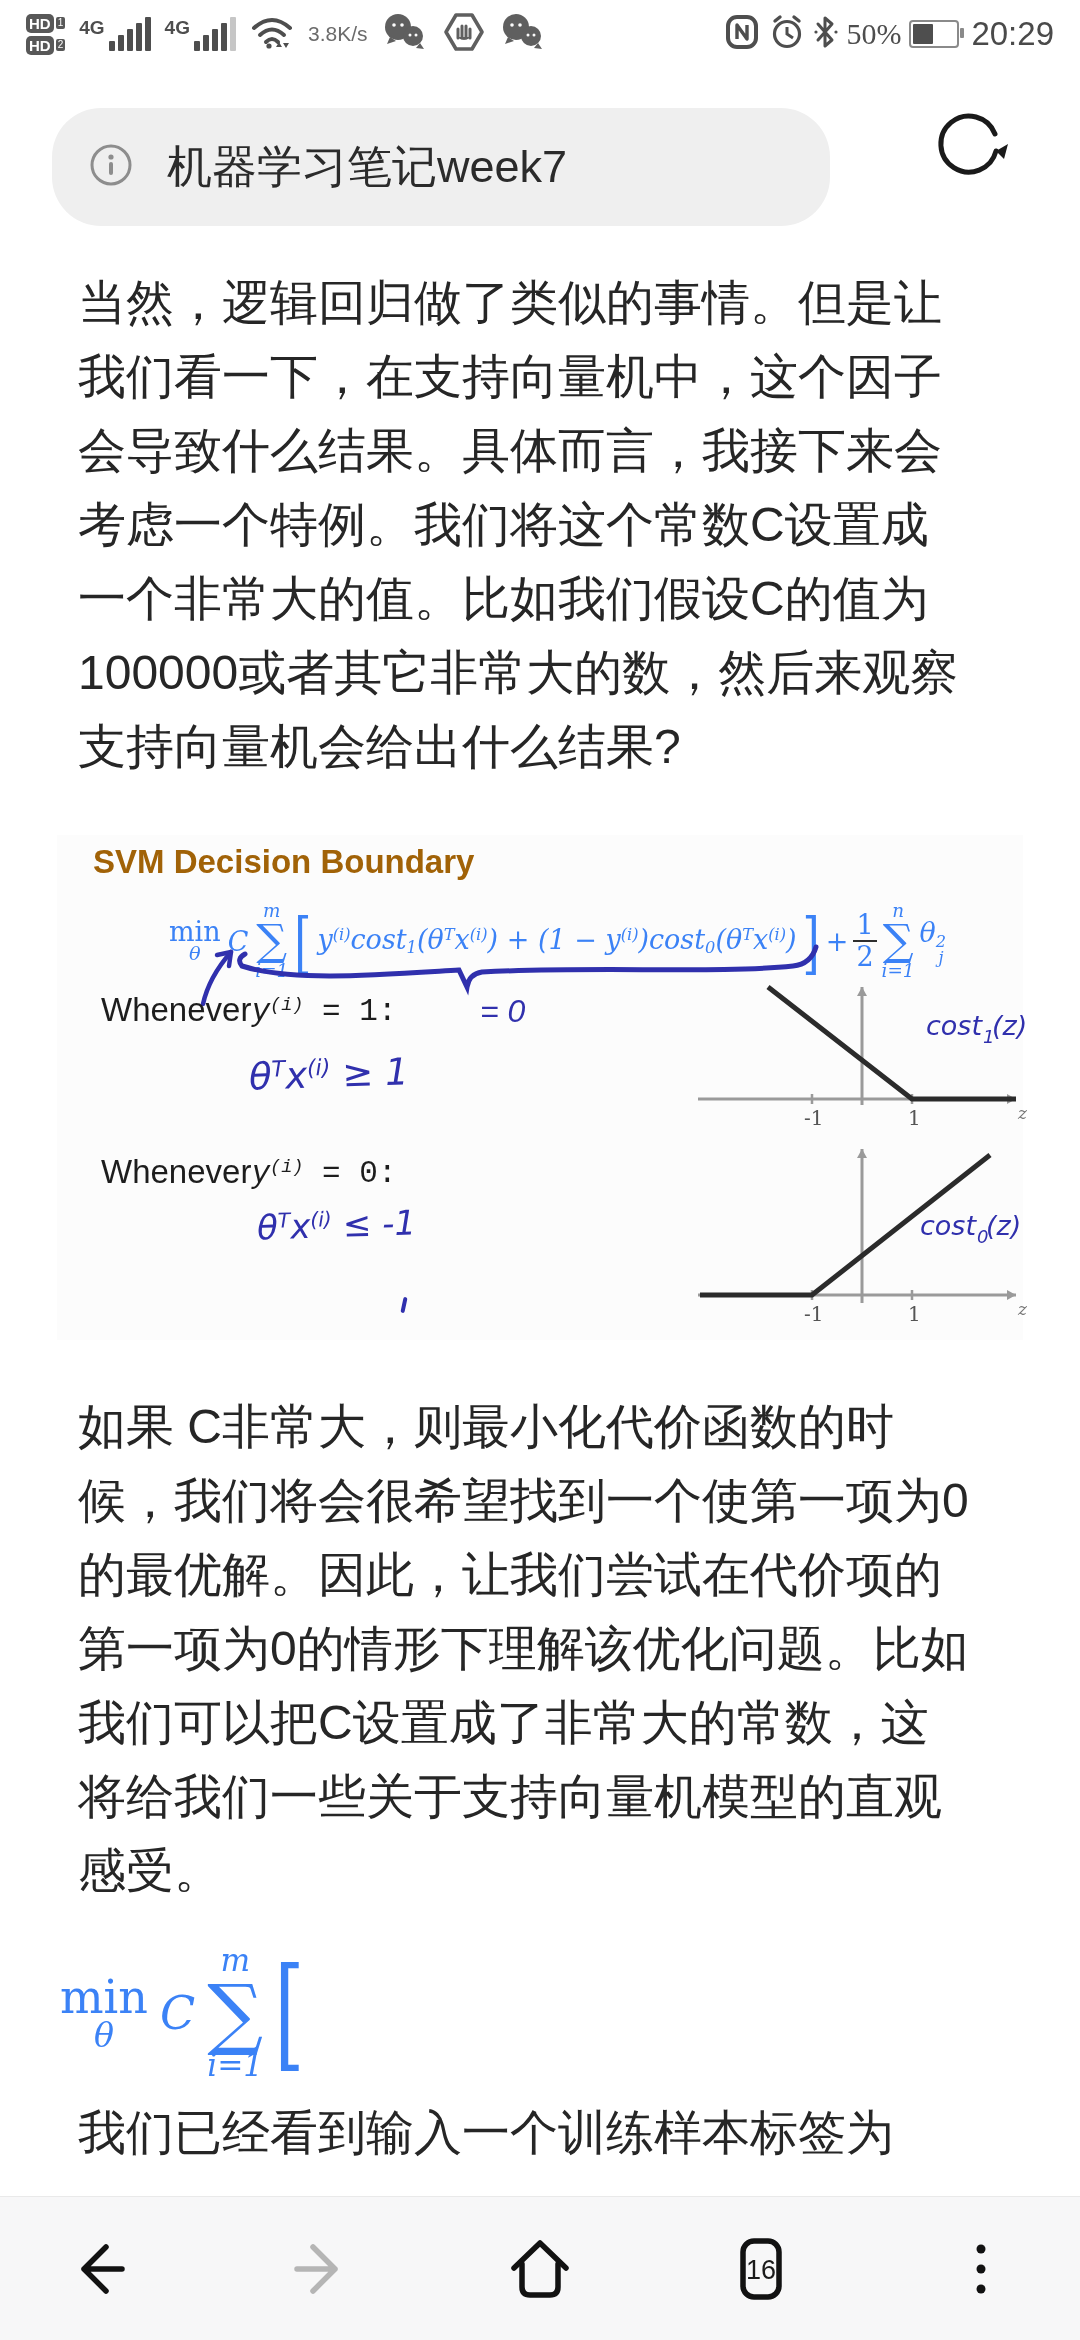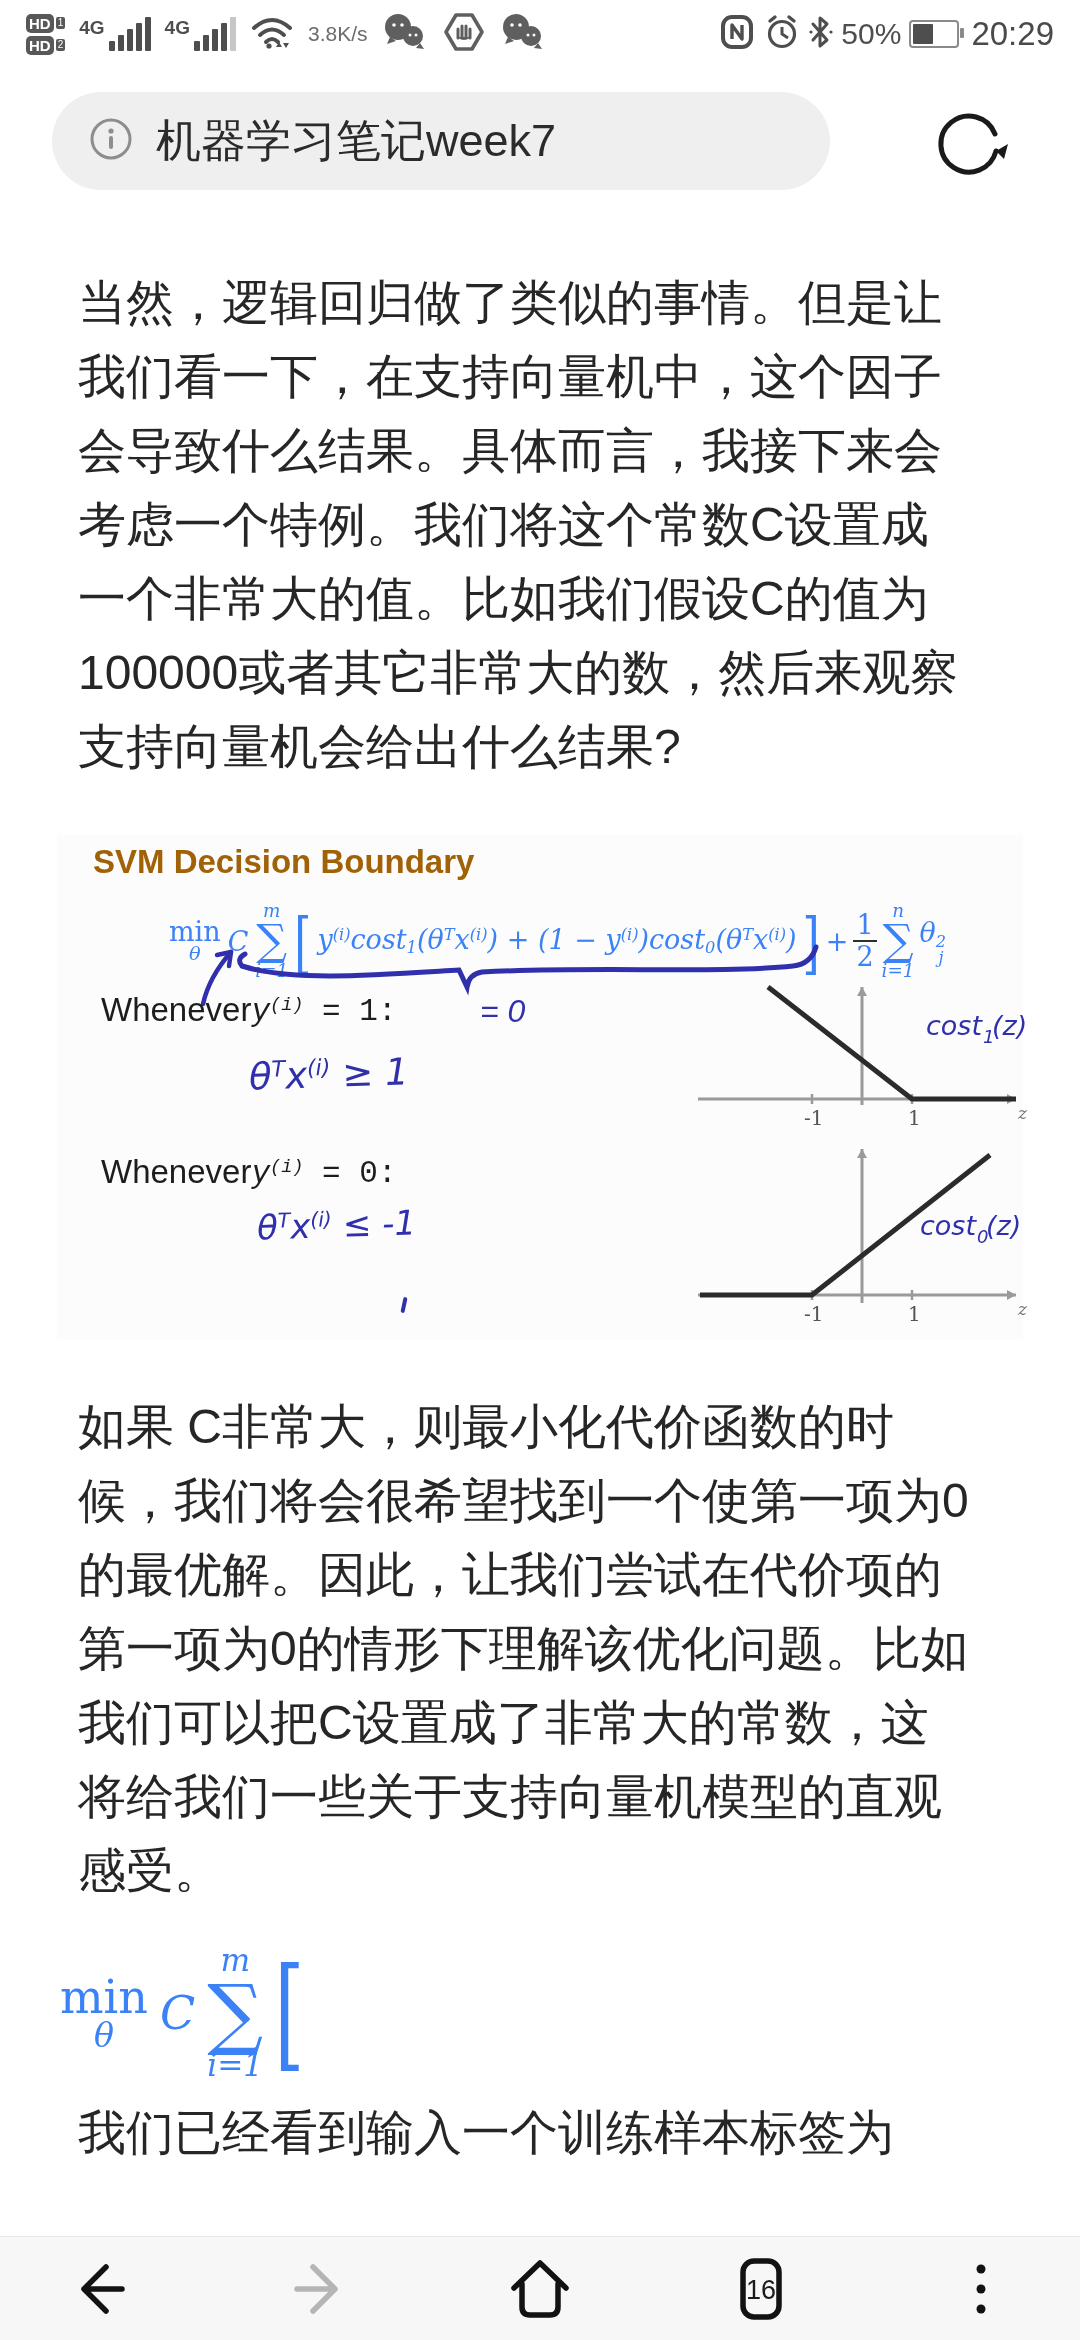--- a/index.html
+++ b/index.html
@@ -21,30 +21,30 @@
   .hd-badge{display:flex;align-items:center;gap:2px;text-align:center;}
   .hd-chip{background:#585858;color:#fff;font-weight:bold;font-size:15px;line-height:1;
     border-radius:5px;padding:2px 3px;}
   .hd-num{background:#585858;color:#fff;font-size:10px;line-height:1;border-radius:2px;padding:1px 2px;}
   .sig-group{display:flex;align-items:flex-end;gap:3px;}
   .sig-label{font-size:19px;font-weight:bold;align-self:flex-start;margin-right:1px;}
   .bars{display:flex;align-items:flex-end;gap:3px;}
   .bar{width:6px;background:#4e4e4e;border-radius:1px;}
   .bar.dim{background:#c6c6c6;}
   .speed{display:flex;font-size:21px;line-height:22px;color:#6b6b6b;}
-  .pct{font-size:30px;}
+  .pct{font-size:30px;font-family:Liberation Serif, serif;}
   .battery{position:relative;width:46px;height:24px;border:2px solid #8a8a8a;border-radius:4px;}
   .battery .fill{position:absolute;left:2px;top:2px;bottom:2px;width:20px;background:#4e4e4e;border-radius:1px;}
   .battery .nub{position:absolute;right:-7px;top:6px;width:4px;height:10px;background:#8a8a8a;border-radius:1px;}
   .time{font-size:33px;color:#4a4a4a;margin-left:4px;}
   
   .url-row{position:absolute;top:86px;left:0;right:0;height:110px;}
   .url-pill{
-    position:absolute;left:52px;top:6px;width:778px;height:98px;border-radius:49px;
-    background:#efefef;display:flex;align-items:center;padding-left:36px;box-sizing:border-box;gap:22px;
+    position:absolute;left:52px;top:22px;width:778px;height:118px;border-radius:49px;
+    background:#efefef;display:flex;align-items:center;padding-left:36px;box-sizing:border-box;gap:33px;
   }
   .url-title{font-size:45px;color:#2b2b2b;}
   .refresh-btn{position:absolute;right:72px;top:18px;width:76px;height:76px;}
   
   .para{position:absolute;left:78px;width:940px;font-size:48px;line-height:74px;
     color:#262626;white-space:pre-line;}
   .p1{top:266px;}
   .p2{top:1390px;}
   .p3{top:2096px;}
   
@@ -84,21 +84,21 @@
   .gtick{font-size:20px;fill:#555;font-family:"DejaVu Serif",serif;}
   .gaxis{font-size:17px;fill:#777;font-style:italic;font-family:"DejaVu Serif",serif;}
   .glabel{fill:#3030ad;font-style:italic;font-size:27px;font-family:"DejaVu Sans",sans-serif;}
   .glabel-sub{fill:#3030ad;font-style:italic;font-size:18px;font-family:"DejaVu Sans",sans-serif;}
   
   .formula2{position:absolute;left:60px;top:1938px;width:1020px;height:150px;overflow:hidden;
     font-size:46px;gap:10px;}
   .formula2 .bracket{font-size:78px;}
   .formula2 .sumb .sglyph{font-size:170%;}
   
-  .nav-bar{position:absolute;left:0;right:0;bottom:0;height:104px;background:#f7f7f8;
+  .nav-bar{position:absolute;left:0;right:0;bottom:0;height:144px;background:#f7f7f8;
     border-top:1px solid #e9e9e9;display:flex;justify-content:space-between;
     align-items:center;padding:0 64px;box-sizing:border-box;}
   .nav-btn{width:70px;height:70px;display:flex;align-items:center;justify-content:center;}
   .tabs-num{font-size:27px;fill:#1a1a1a;font-family:"Liberation Sans",sans-serif;}
 </style>
 </head>
 <body>
 
 <div class="status-bar">
   <div class="sb-left">

